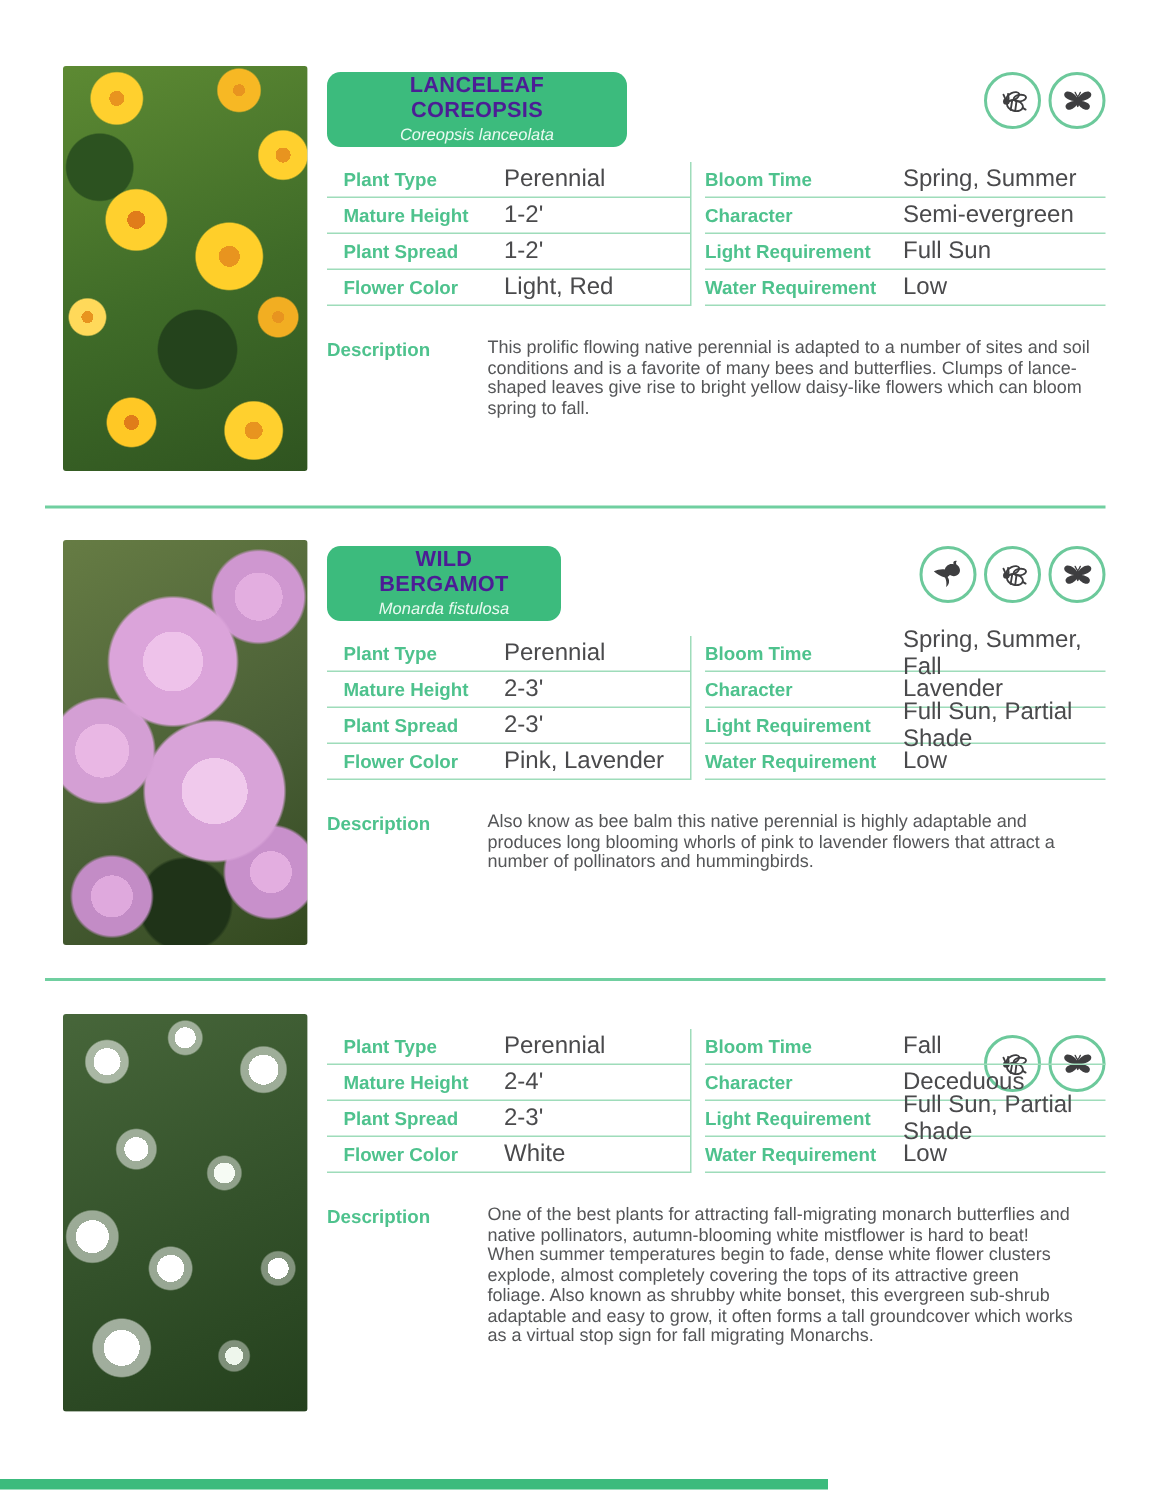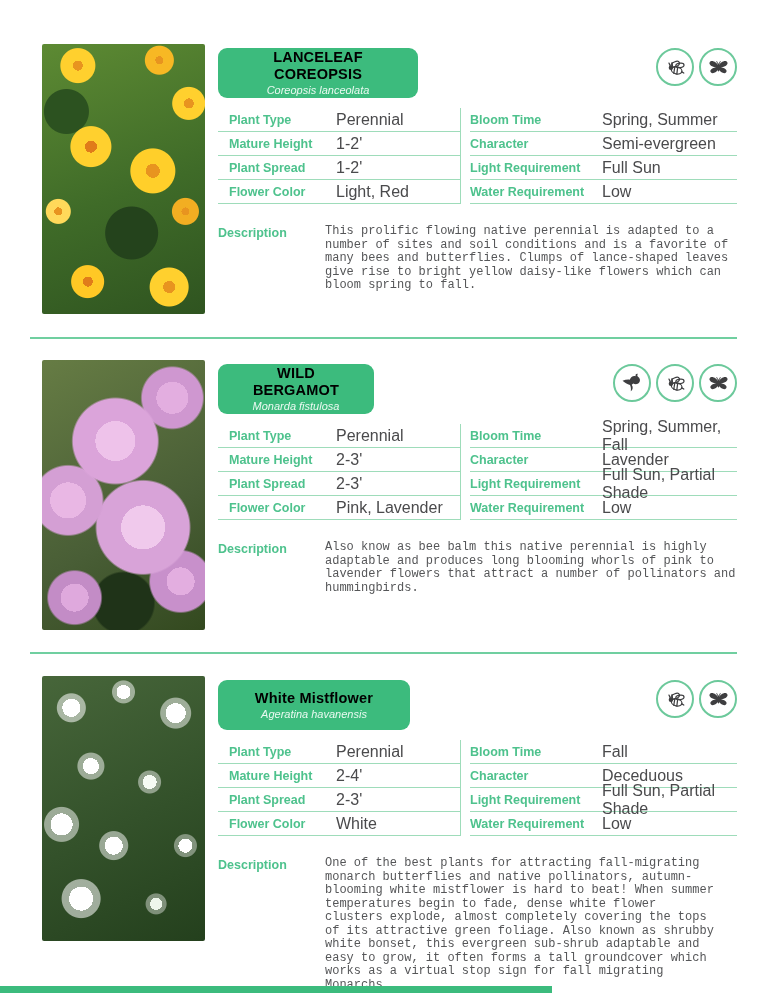--- a/index.html
+++ b/index.html
@@ -66,21 +66,21 @@
   .content { position:relative; margin-left:176px; }
 
   .banner {
     display:inline-flex; flex-direction:column; justify-content:center;
     margin-top:4px; height:50px; border-radius:9px; background:#3cbb7d;
     text-align:center; padding:0 18px; box-sizing:border-box;
   }
   .card-0 .banner { width:200px; }
   .card-1 .banner { width:156px; }
   .card-2 .banner { width:192px; }
-  .plant-name  { color:#000000; font-weight:bold; font-size:14.5px; letter-spacing:.2px; line-height:17px; }
+  .plant-name  { color:#4c1d95; font-weight:bold; font-size:14.5px; letter-spacing:.2px; line-height:17px; }
   .sci-name    { color:#eafaf1; font-style:italic; font-size:11px; line-height:14px; }
 
   .icons { position:absolute; top:4px; right:0; display:flex; gap:5px; }
   .icon-circle {
     width:34px; height:34px; border-radius:50%;
     border:2.5px solid #6cc99b; background:#ffffff;
     display:flex; align-items:center; justify-content:center;
   }
   .icon-circle svg { width:23px; height:23px; display:block; }
 
@@ -95,21 +95,21 @@
     display:flex; align-items:center; height:23px;
     border-bottom:1px solid #9edcba;
   }
   .attr-label { color:#4ec28d; font-size:12.5px; font-weight:bold; }
   .attr-col.left  .attr-label { width:107px; flex:none;padding-left:11px; }
   .attr-col.right .attr-label { width:132px; flex:none; }
   .attr-value { color:#4a4a4c; font-size:16px; }
 
   .desc-row { display:flex; margin-top:21px; }
   .desc-row .attr-label { width:107px; flex:none; padding-top:1px; }
-  .desc-text { color:#555658; font-size:12px; line-height:13.5px; width:412px;font-family:Liberation Mono, monospace; }
+  .desc-text { color:#555658; font-size:12px; line-height:13.5px; width:412px; }
   .card-2 .desc-text { width:392px; }
 
   .section-divider {
     position:absolute; left:30px; width:707px; height:2px; background:#70cfa0;
   }
   .divider-1 { top:337px; }
   .divider-2 { top:652px; }
 
   .bottom-bar {
     position:absolute; left:0; bottom:1px; width:552px; height:7px; background:#3cbb7d;
@@ -279,24 +279,20 @@
       <div class="desc-row">
         <span class="attr-label">Description</span>
         <span class="desc-text">Also know as bee balm this native perennial is highly adaptable and produces long blooming whorls of pink to lavender flowers that attract a number of pollinators and hummingbirds.</span>
       </div>
     </div>
   </section>
 
   <section class="card card-2">
     <div class="photo"></div>
     <div class="content">
-      <div class="banner">
-        <div class="plant-name">White Mistflower</div>
-        <div class="sci-name">Ageratina havanensis</div>
-      </div>
       <div class="icons">
             <span class="icon-circle">
               <svg viewBox="0 0 24 24" xmlns="http://www.w3.org/2000/svg">
     <g stroke="#3e3e40" stroke-width="1.3" fill="none" stroke-linecap="round">
       <path d="M6.6 10.6 L5.2 7.4"></path>
       <path d="M8.8 10.2 L8.4 6.9"></path>
       <ellipse cx="11.8" cy="8.6" rx="4.6" ry="2.5" transform="rotate(-24 11.8 8.6)"></ellipse>
       <ellipse cx="16.6" cy="9.8" rx="4.3" ry="2.3" transform="rotate(-8 16.6 9.8)"></ellipse>
       <ellipse cx="13.2" cy="15.0" rx="5.6" ry="3.7" transform="rotate(14 13.2 15.0)"></ellipse>
       <path d="M11.2 11.9 L10.2 18.0"></path>

